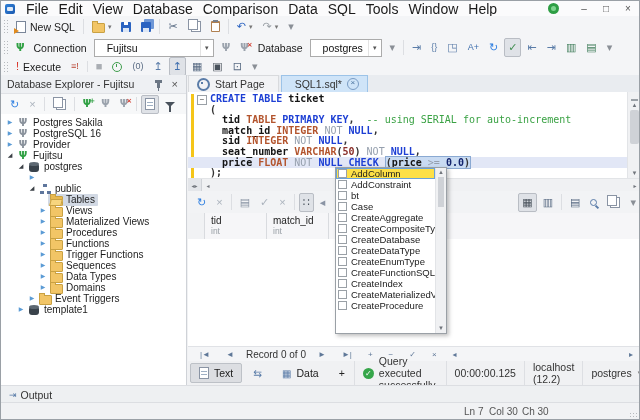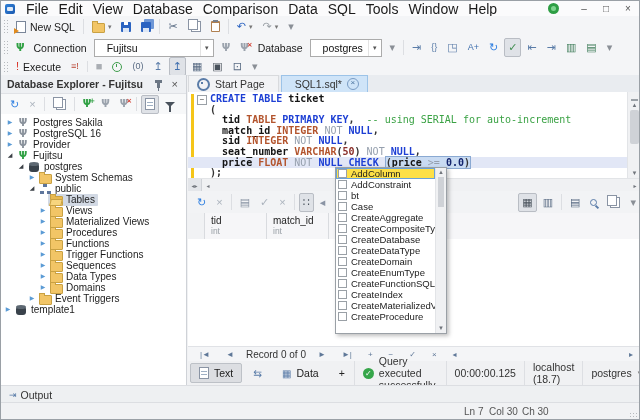--- a/index.html
+++ b/index.html
@@ -88,21 +88,21 @@
   .ci-magnifier::after{content:"";position:absolute;left:5px;top:5px;width:2px;height:4px;background:#5a7ca8;
     transform:rotate(-45deg);}
   .ci-startpage{width:9px;height:9px;border:2px solid #5a7ca8;border-radius:50%;}
   .ci-startpage::after{content:"";position:absolute;left:2px;top:2px;width:2px;height:2px;background:#5a7ca8;}
   .cb{width:7px;height:7px;border:1px solid #9aa0a6;background:#fff;display:inline-block;margin-right:4px;flex:none;}
   
   .content{position:absolute;left:0;top:74px;width:640px;height:310px;}
   .explorer{position:absolute;left:0;top:0;width:186px;height:310px;background:#fff;
     border-right:1px solid #cfd2d7;box-sizing:border-box;}
   .exheader{height:18px;background:#eef0f3;display:flex;align-items:center;border-bottom:1px solid #e0e2e6;}
-  .extitle{font-weight:bold;font-size:10.5px;color:#333;padding-left:6px;flex:1;}
+  .extitle{font-weight:normal;font-size:10.5px;color:#333;padding-left:6px;flex:1;}
   .exh-ic{margin-right:12px;}
   .exh-x{color:#555;font-size:11px;margin-right:8px;}
   .extb{height:20px;background:#f7f8f9;border-bottom:1px solid #e7e9ec;padding-left:4px;}
   .tree{position:absolute;left:0;top:39px;right:0;bottom:0;background:#fff;padding-top:3px;overflow:hidden;}
   .trow{display:flex;align-items:center;height:11px;line-height:11px;font-size:10px;white-space:nowrap;}
   .tarr{width:10px;flex:none;text-align:center;font-size:6px;}
   .tarr.c{color:#5b9bd5;}
   .tarr.e{color:#3b4046;}
   .ticon{width:14px;flex:none;display:flex;justify-content:center;}
   .tsel{display:flex;align-items:center;padding:0 3px 0 1px;border-radius:1px;}
@@ -438,26 +438,20 @@
             <span class="tarr e">◢</span>
             <span class="tsel">
               <span class="ticon">
                 <span class="ci ci-db"></span>
               </span>
               <span class="tlab">postgres</span>
             </span>
           </div>
           <div class="trow" style="padding-left: 26px;">
             <span class="tarr c">▶</span>
-            <span class="tsel">
-              <span class="ticon">
-                <span class="ci ci-folder"></span>
-              </span>
-              <span class="tlab">System Schemas</span>
-            </span>
           </div>
           <div class="trow" style="padding-left: 26px;">
             <span class="tarr e">◢</span>
             <span class="tsel">
               <span class="ticon">
                 <span class="ci ci-schema"></span>
               </span>
               <span class="tlab">public</span>
             </span>
           </div>
@@ -544,21 +538,21 @@
           </div>
           <div class="trow" style="padding-left: 26px;">
             <span class="tarr c">▶</span>
             <span class="tsel">
               <span class="ticon">
                 <span class="ci ci-folder"></span>
               </span>
               <span class="tlab">Event Triggers</span>
             </span>
           </div>
-          <div class="trow" style="padding-left: 2px;">
+          <div class="trow" style="padding-left: 15px;">
             <span class="tarr c">▶</span>
             <span class="tsel">
               <span class="ticon">
                 <span class="ci ci-db"></span>
               </span>
               <span class="tlab">template1</span>
             </span>
           </div>
         </div>
     </div>
@@ -720,21 +714,21 @@
         </div>
         <div class="sp"></div>
         <div class="statusseg">
           <span class="okcirc">✓</span>
           <span>Query executed successfully.</span>
         </div>
         <div class="statusseg">
           <span>00:00:00.125</span>
         </div>
         <div class="statusseg">
-          <span>localhost (18.7)</span>
+          <span>localhost (12.2)</span>
         </div>
         <div class="statusseg">
           <span>postgres</span>
           <span style="font-size:7px;color:#777;margin-left:6px;">▾</span>
         </div>
       </div>
     </div>
   </div>
 
   <div class="popup">
@@ -763,24 +757,20 @@
           <span class="cb"></span>
           <span>CreateCompositeType</span>
         </div>
         <div class="acitem">
           <span class="cb"></span>
           <span>CreateDatabase</span>
         </div>
         <div class="acitem">
           <span class="cb"></span>
           <span>CreateDataType</span>
-        </div>
-        <div class="acitem">
-          <span class="cb"></span>
-          <span>CreateDomain</span>
         </div>
         <div class="acitem">
           <span class="cb"></span>
           <span>CreateEnumType</span>
         </div>
         <div class="acitem">
           <span class="cb"></span>
           <span>CreateFunctionSQL</span>
         </div>
         <div class="acitem">

